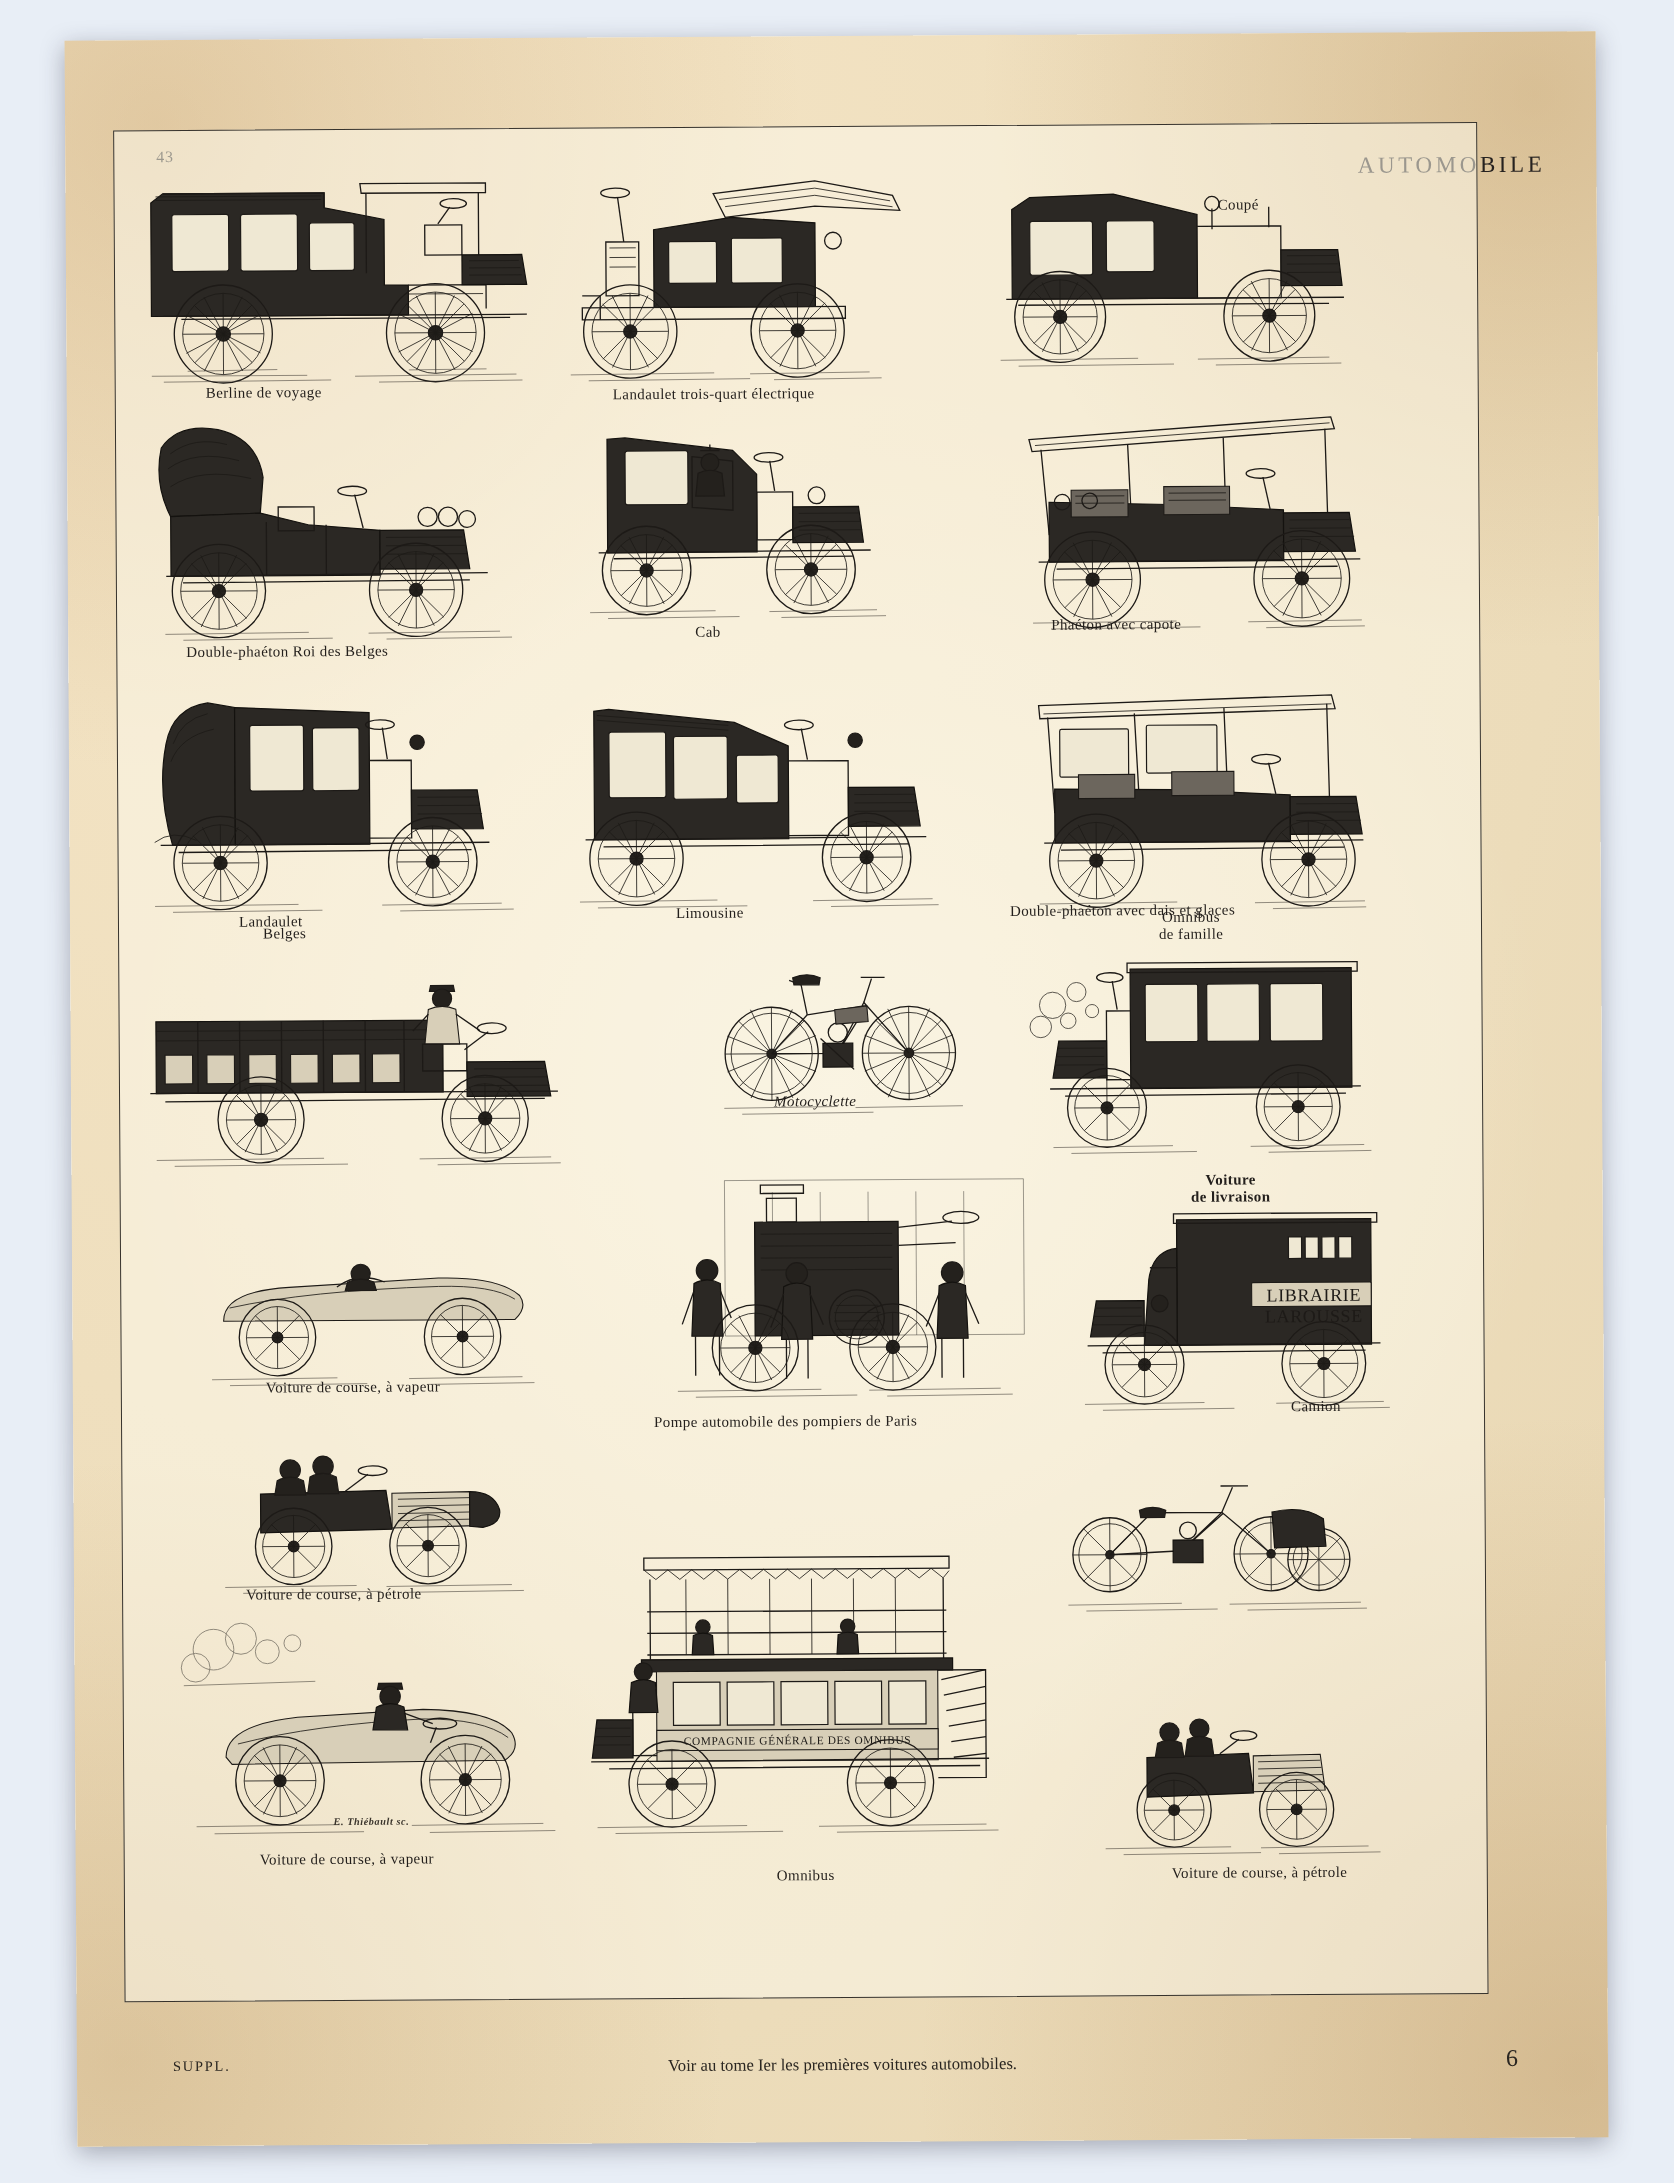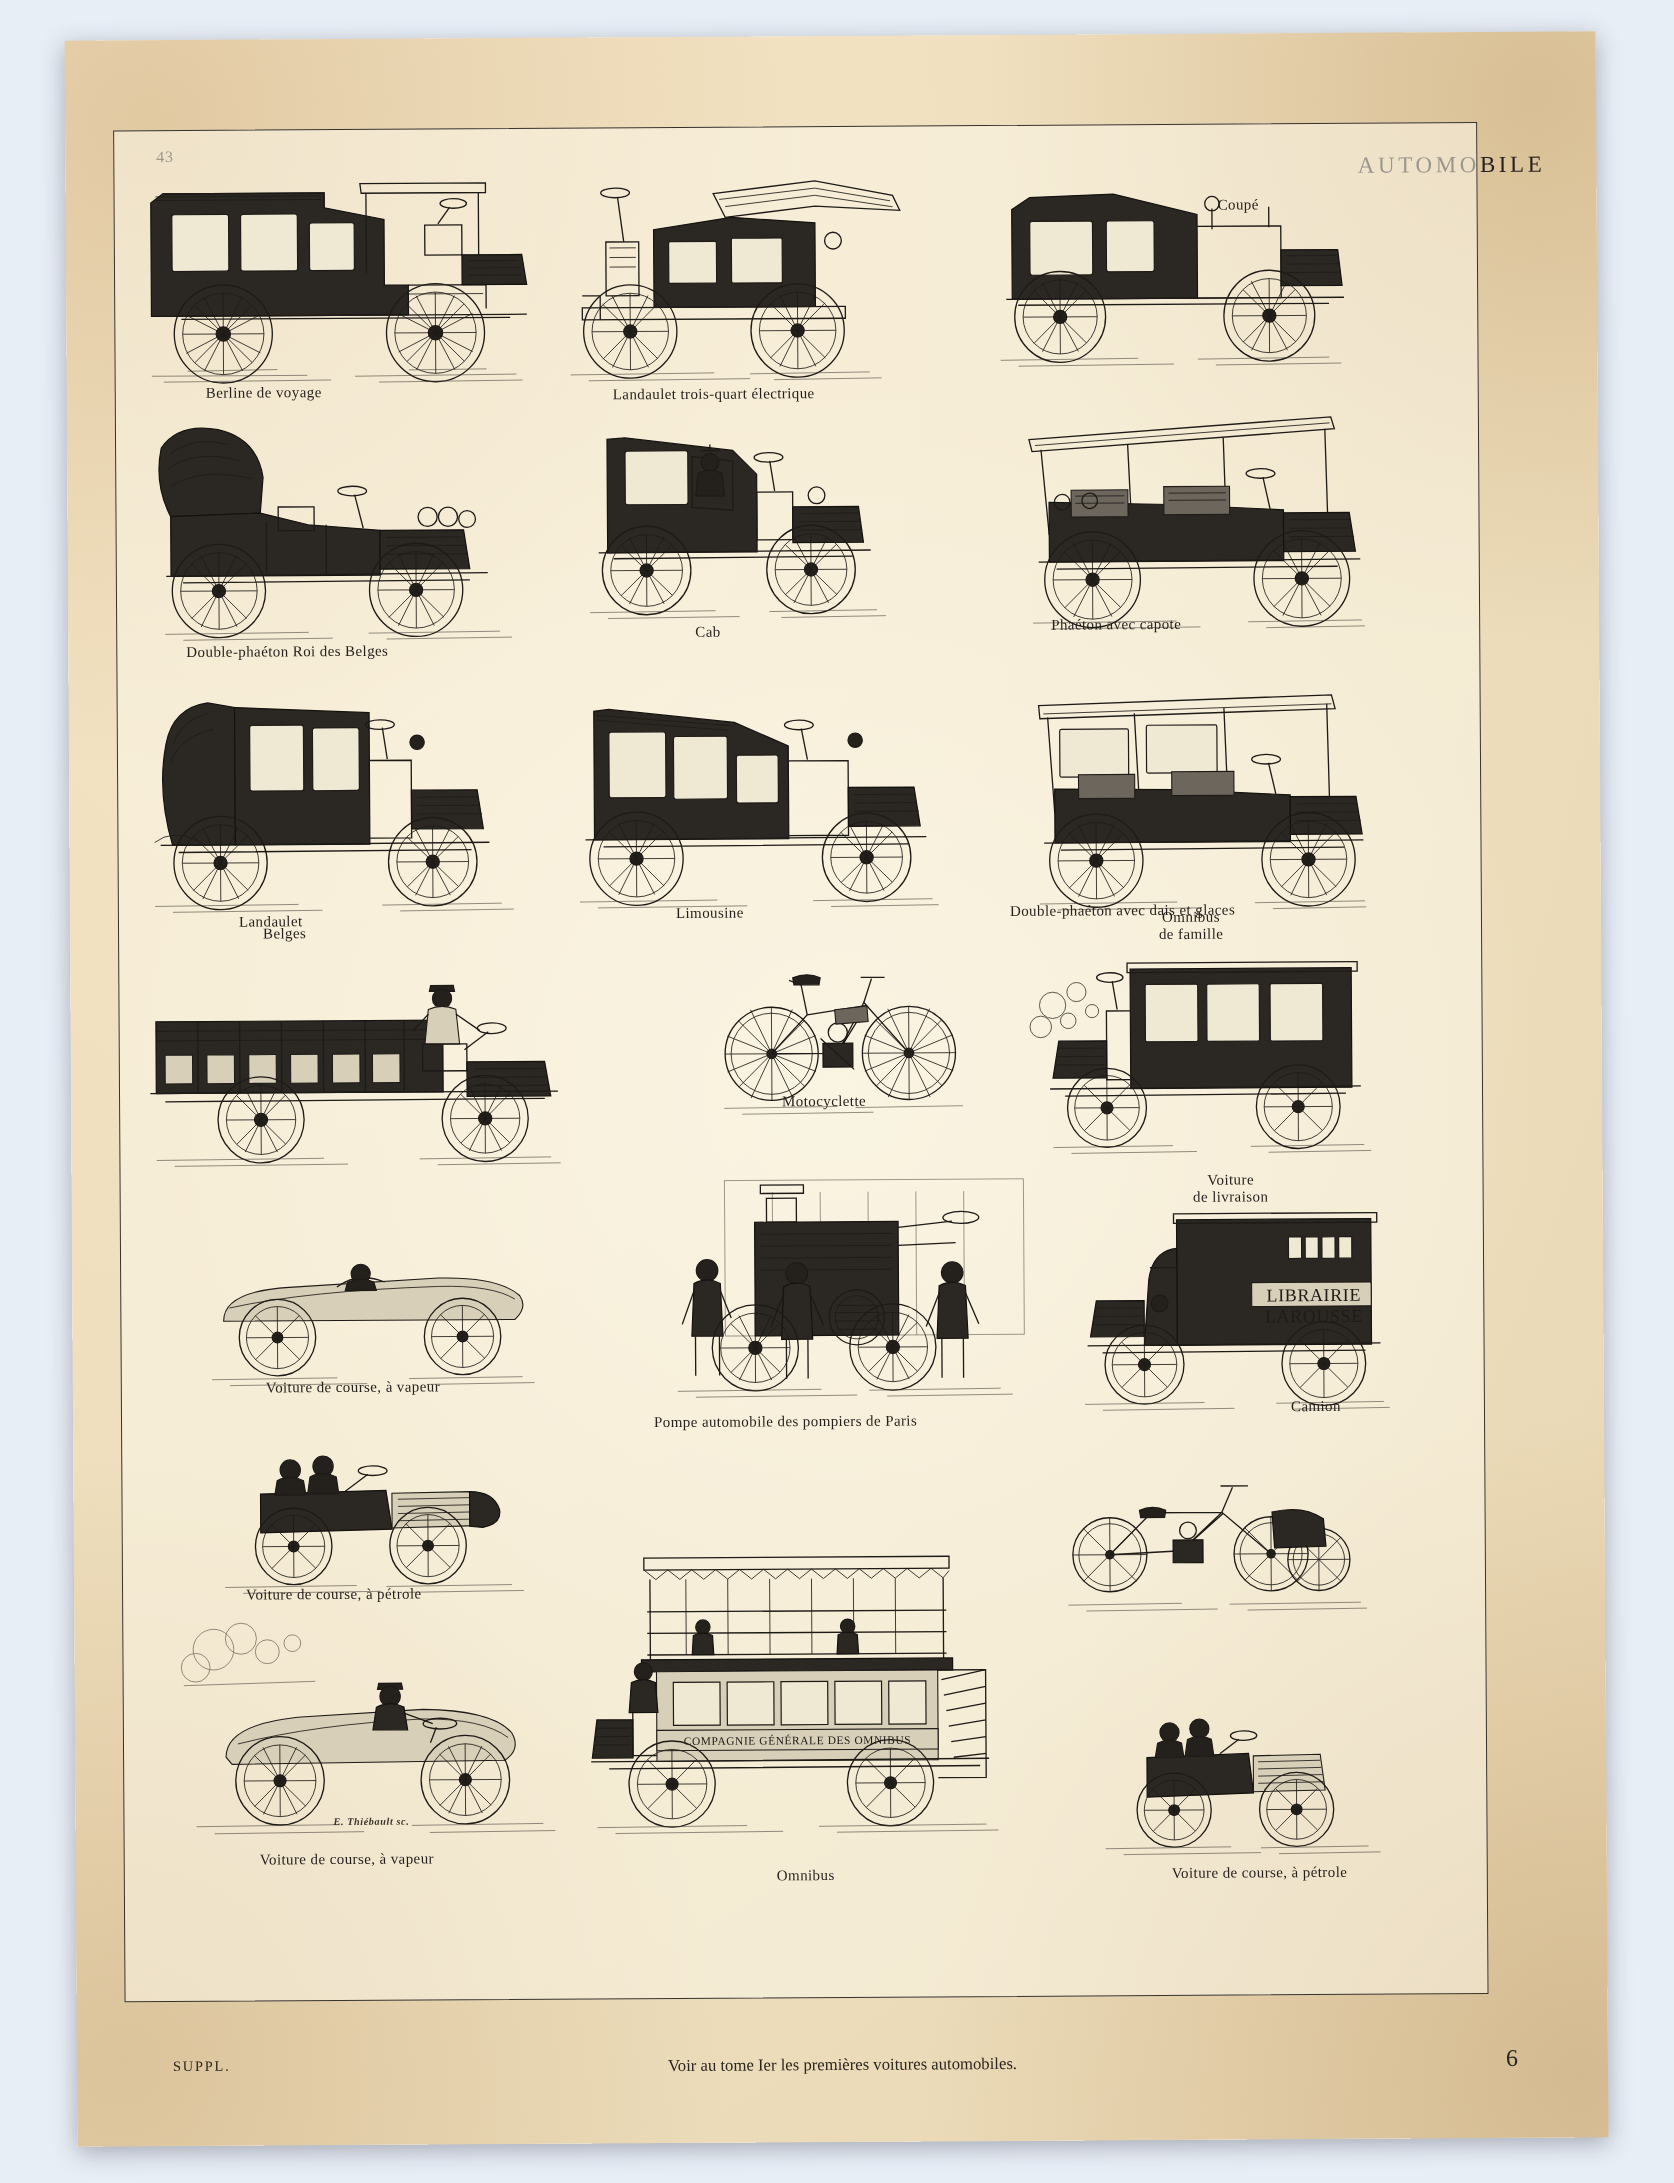--- a/index.html
+++ b/index.html
@@ -579,21 +579,21 @@
           <path class="dark" d="M176 168 L226 168 L226 208 L176 208 Z"></path>
           <circle class="ink" cx="201" cy="150" r="16"></circle>
 
           <path class="mid" d="M196 112 L250 106 L252 132 L198 136 Z"></path>
 
           <path class="ink" d="M200 186 L228 212 M200 186 L172 160"></path>
           <path class="ground" d="M10 276 L200 274 M40 286 L260 284 M230 276 L410 274"></path>
         </g>
       </svg>
       </div>
-      <div class="cap" style="left:64px; top:150px;">Motocyclette</div>
+      <div class="cap" style="left:56px; top:150px;font-style:italic;">Motocyclette</div>
     </div>
 
     <div class="fig" style="left:897px; top:796px; width:371px; height:251px;">
       <div class="art">
       <svg viewBox="0 0 620 420">
         <g>
 
           <g class="ink-thin" opacity=".85">
             <circle cx="60" cy="140" r="22"></circle>
                 <circle cx="100" cy="118" r="16"></circle>
@@ -762,21 +762,21 @@
                 <circle class="ink-thin" cx="450" cy="312" r="57"></circle>
                 <circle class="solid" cx="450" cy="312" r="10"></circle>
             <path class="ink-thin" d="M450 255 L450 369 M393 312 L507 312 M410 272 L490 352 M490 272 L410 352"></path>
           </g>
           <path class="ground" d="M50 378 L250 376 M80 388 L300 386 M370 378 L550 376 M400 388 L560 386"></path>
         </g>
       </svg>
       </div>
 
       <div style="position:absolute; left:201px; top:108px; width:117px; text-align:center; font-size:18px; letter-spacing:0.6px; color:#1d1a17; font-family:'Liberation Serif',serif;">LIBRAIRIE LAROUSSE</div>
-      <div class="cap multi" style="left:129px; top:-6px; width:96px; white-space:pre-line;">Voiture
+      <div class="cap multi" style="left:129px; top:-6px; width:96px; white-space:pre-line;font-weight:bold;">Voiture
 de livraison</div>
     </div>
 
     <div class="fig" style="left:66px; top:1274px; width:383px; height:215px;">
       <div class="art">
       <svg viewBox="0 0 640 360">
         <g>
 
           <path class="dark" d="M120 150 L330 145 L340 210 L120 215 Z"></path>
           <path class="light" d="M340 150 L470 148 L480 205 L340 208 Z"></path>

